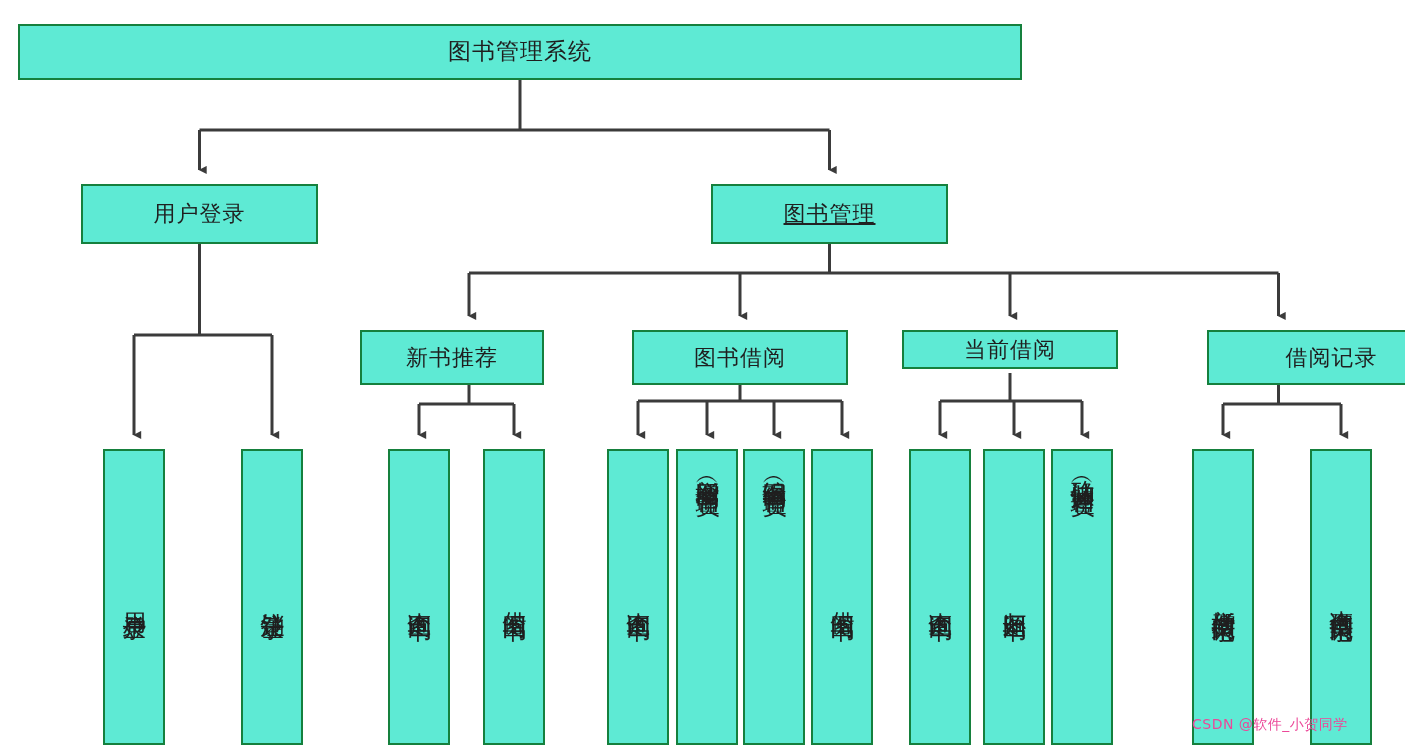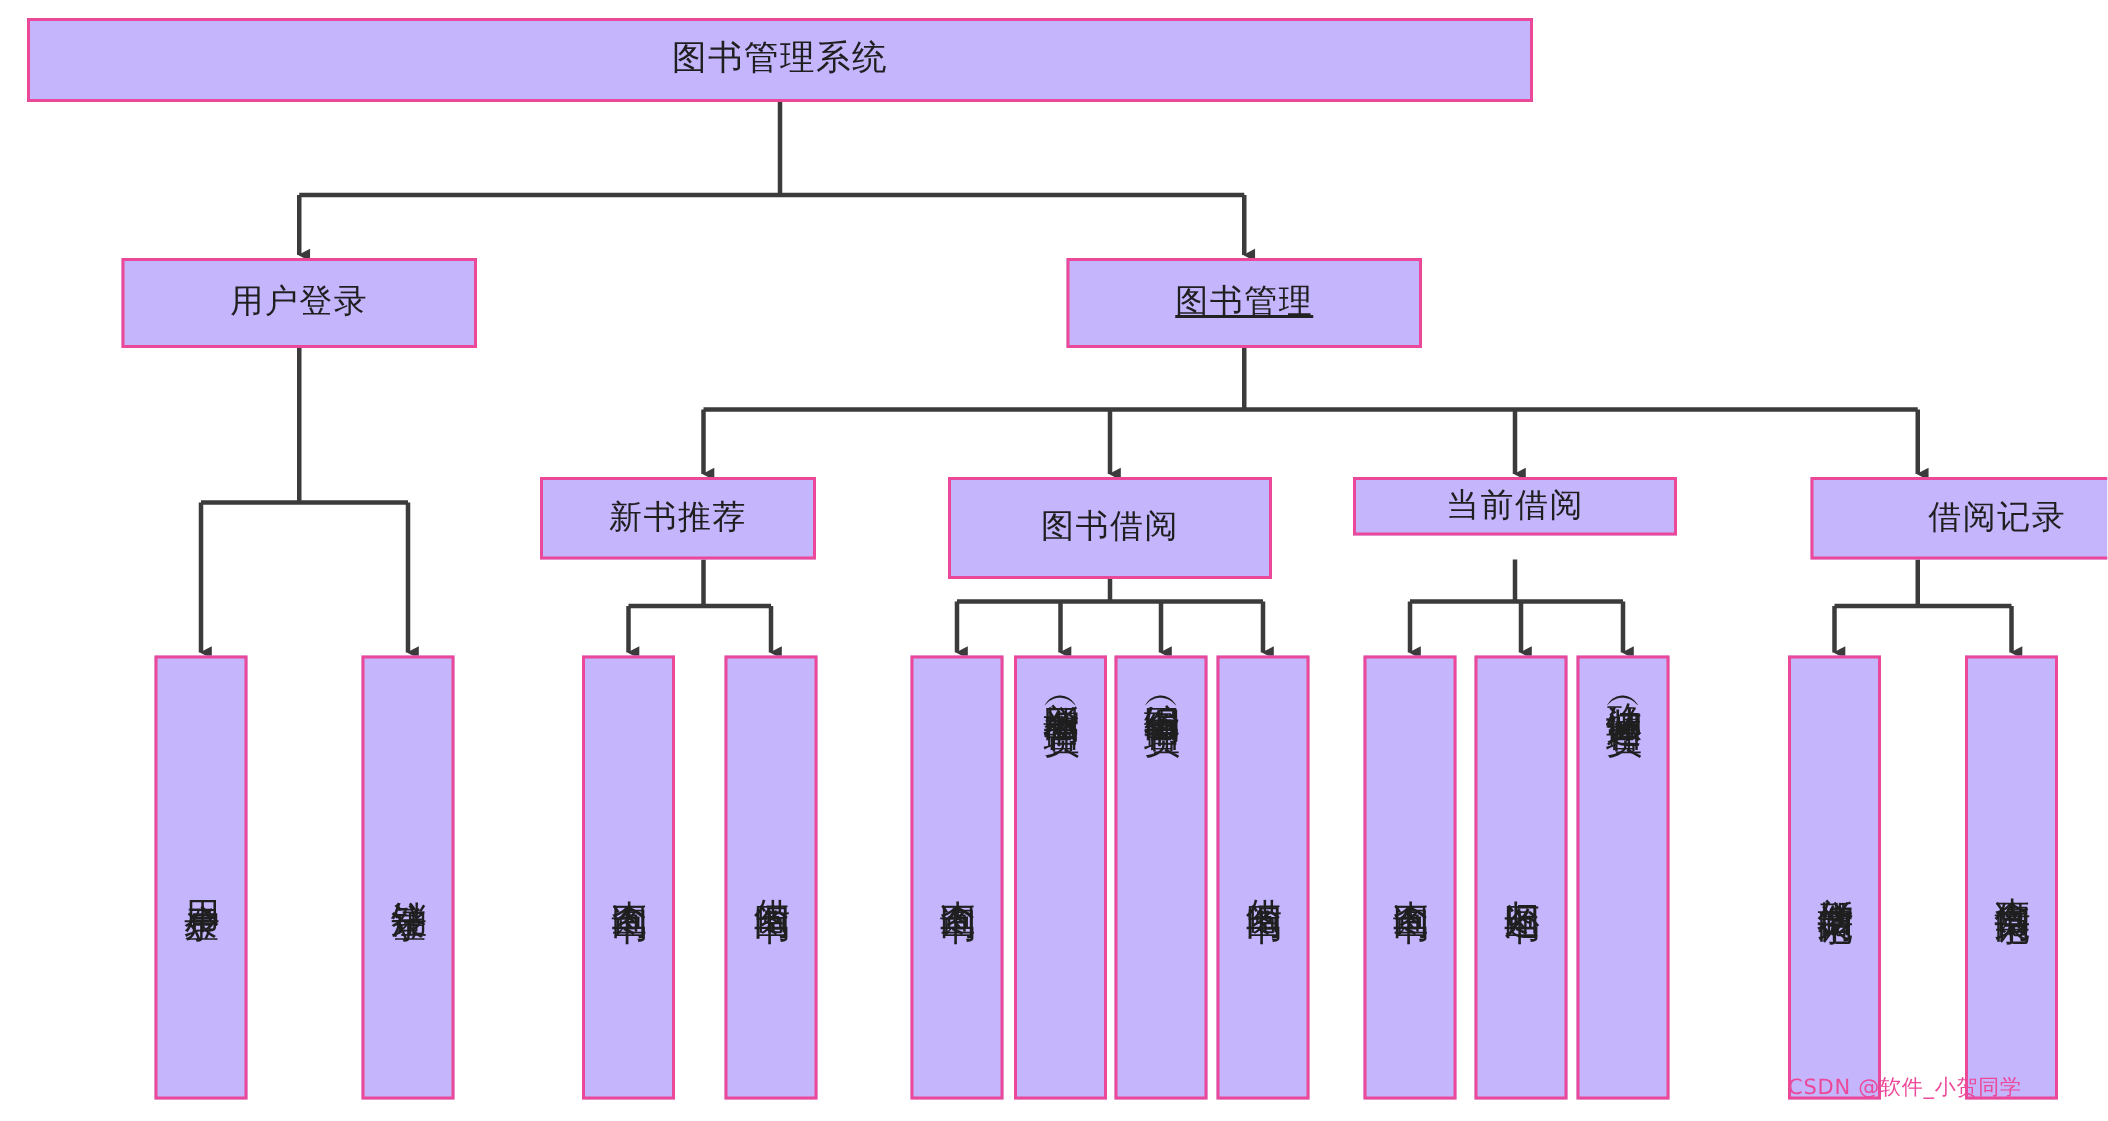--- a/index.html
+++ b/index.html
@@ -21,26 +21,27 @@
     position: absolute;
     left: 0;
     top: 0;
     width: 1405px;
     height: 747px;
     pointer-events: none;
   }
   .node {
     position: absolute;
     box-sizing: border-box;
-    background: #c4b5fd;
-    border: 2px solid #ec4899;
+    background: #5eead4;
+    border: 2px solid #15803d;
     display: flex;
     align-items: center;
     justify-content: center;
     color: #222222;
+    margin-top: 12px;
   }
   .node .label {
     display: block;
     text-align: center;
     line-height: 1.18;
     color: #1f1f1f;
   }
   .node.horiz .label {
     font-size: 22px;
     letter-spacing: 1px;
@@ -129,21 +130,21 @@
   <div class="node horiz" id="node-user-login" style="left: 81px; top: 172px; width: 237px; height: 60px;">
     <span class="label">用户登录</span>
   </div>
   <div class="node horiz" id="node-book-manage" style="left: 711px; top: 172px; width: 237px; height: 60px; text-decoration: underline;">
     <span class="label">图书管理</span>
   </div>
 
   <div class="node horiz" id="node-new-book-recommend" style="left: 360px; top: 318px; width: 184px; height: 55px;">
     <span class="label">新书推荐</span>
   </div>
-  <div class="node horiz" id="node-book-borrow" style="left: 632px; top: 318px; width: 216px; height: 68px;">
+  <div class="node horiz" id="node-book-borrow" style="left: 632px; top: 318px; width: 216px; height: 55px;">
     <span class="label">图书借阅</span>
   </div>
   <div class="node horiz" id="node-current-borrow" style="left: 902px; top: 318px; width: 216px; height: 39px;">
     <span class="label">当前借阅</span>
   </div>
   <div class="node horiz" id="node-borrow-record" style="left: 1207px; top: 318px; width: 249px; height: 55px;">
     <span class="label">借阅记录</span>
   </div>
 
   <div class="node vert mid" id="node-leaf-user-login" style="left: 103px; top: 437px; width: 62px; height: 296px;">

